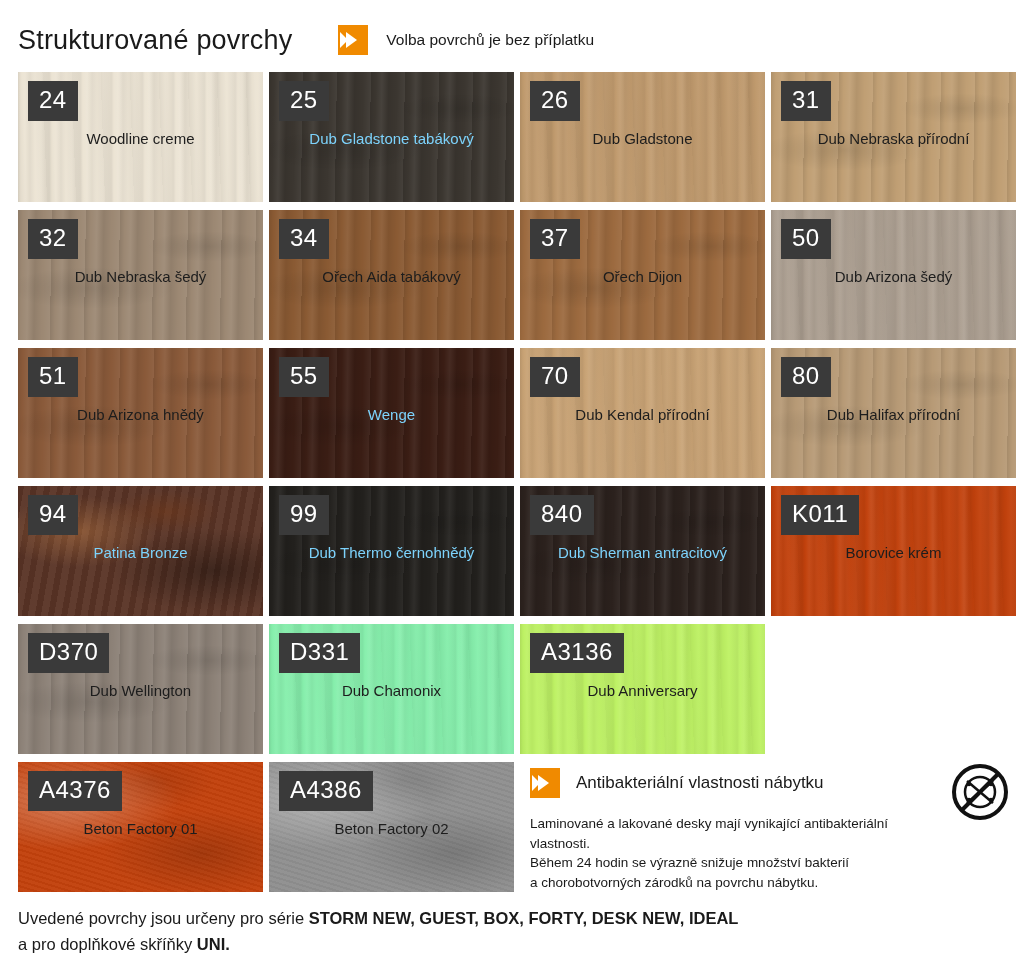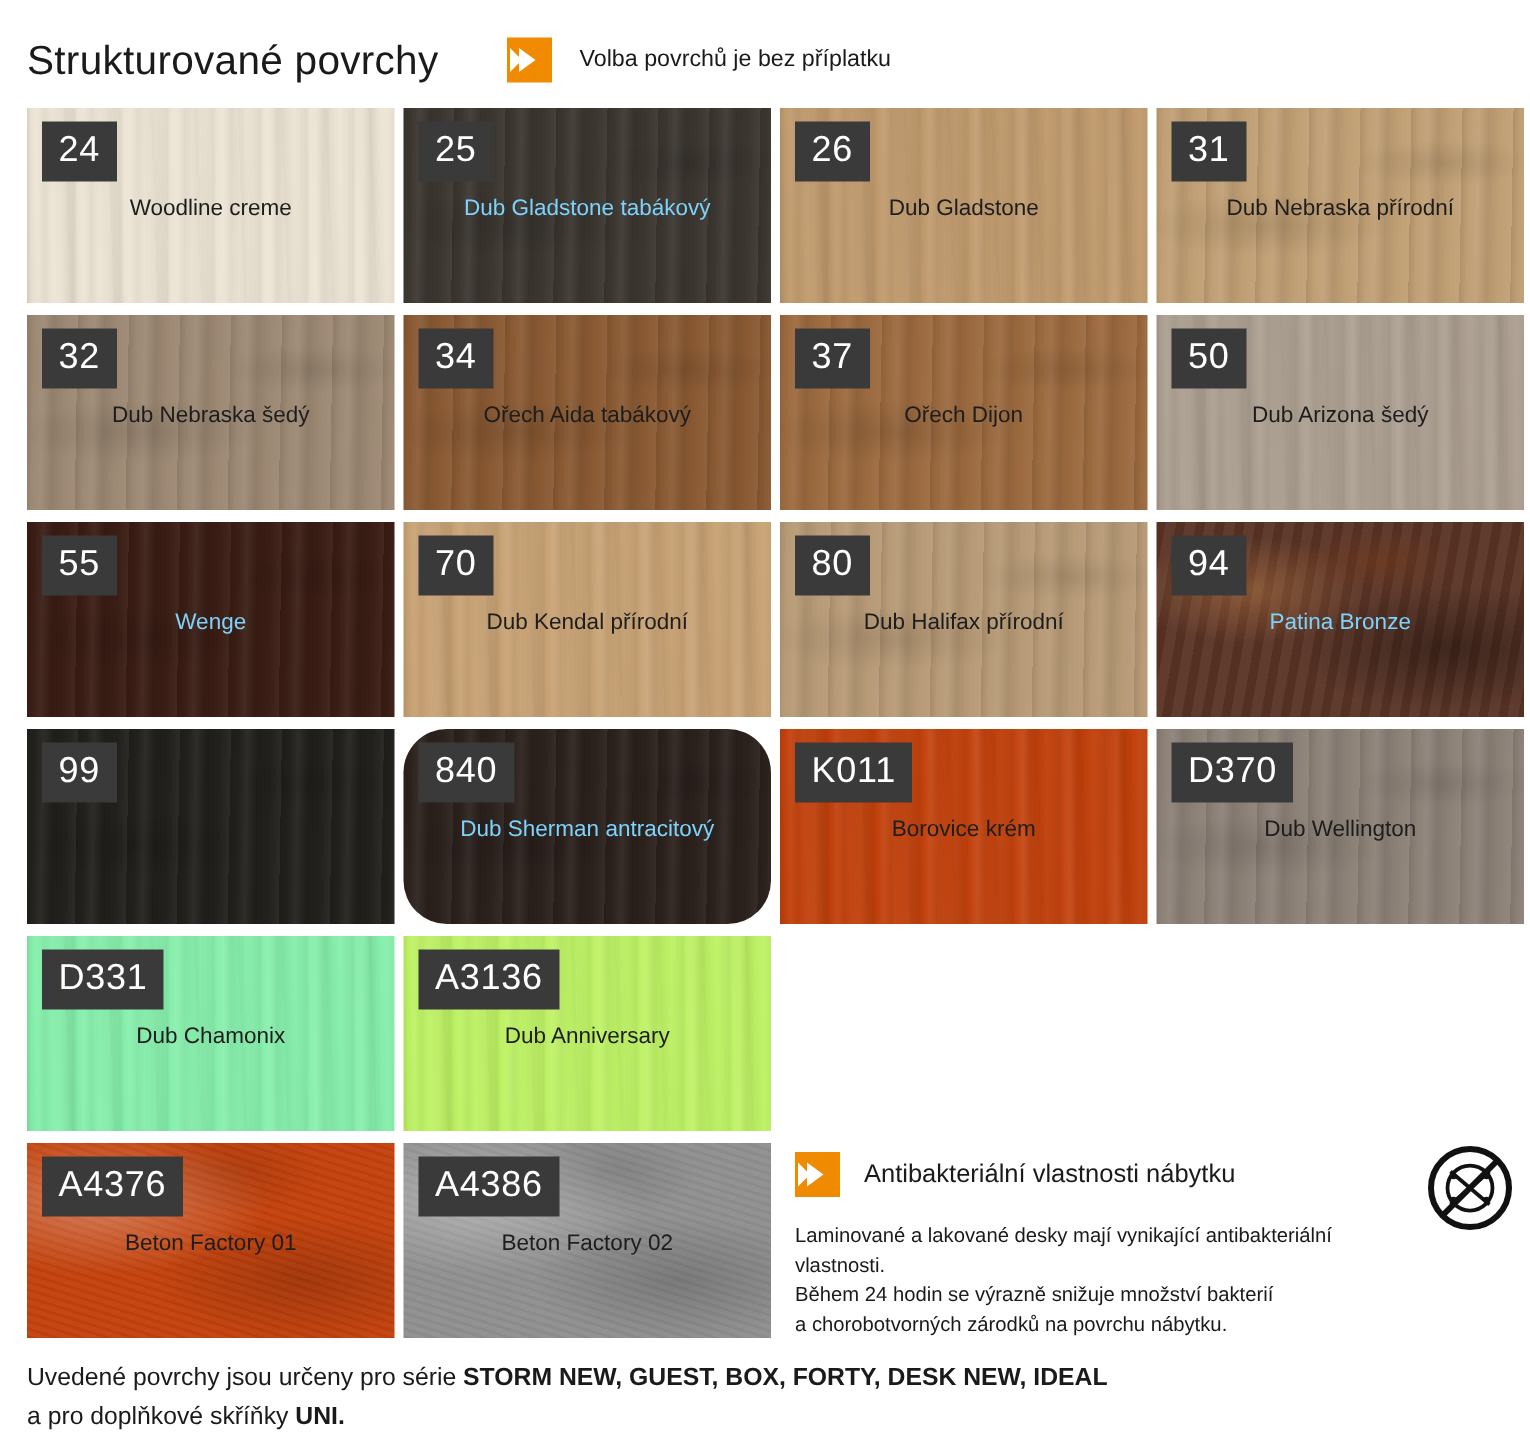--- a/index.html
+++ b/index.html
@@ -236,20 +236,25 @@
       <div class="swatch light" style="background: rgb(156, 106, 63);">
         <div class="tex grain2"></div>
         <div class="code">37</div>
         <div class="name">Ořech Dijon</div>
       </div>
       <div class="swatch light" style="background: rgb(172, 159, 145);">
         <div class="tex grain"></div>
         <div class="code">50</div>
         <div class="name">Dub Arizona šedý</div>
       </div>
+      <div class="swatch light" style="background: rgb(138, 90, 58);">
+        <div class="tex grain2"></div>
+        <div class="code">51</div>
+        <div class="name">Dub Arizona hnědý</div>
+      </div>
       <div class="swatch dark" style="background: rgb(58, 29, 20);">
         <div class="tex grain2"></div>
         <div class="code">55</div>
         <div class="name">Wenge</div>
       </div>
       <div class="swatch light" style="background: rgb(200, 162, 116);">
         <div class="tex grain"></div>
         <div class="code">70</div>
         <div class="name">Dub Kendal přírodní</div>
       </div>
@@ -259,22 +264,23 @@
         <div class="name">Dub Halifax přírodní</div>
       </div>
       <div class="swatch dark" style="background: rgb(90, 52, 38);">
         <div class="tex rust"></div>
         <div class="code">94</div>
         <div class="name">Patina Bronze</div>
       </div>
       <div class="swatch dark" style="background: rgb(34, 32, 29);">
         <div class="tex grain2"></div>
         <div class="code">99</div>
-      </div>
-      <div class="swatch dark" style="background: rgb(43, 33, 29); border-radius: 29px;">
+        <div class="name">Dub Thermo černohnědý</div>
+      </div>
+      <div class="swatch dark" style="background: rgb(43, 33, 29);">
         <div class="tex grain2"></div>
         <div class="code">840</div>
         <div class="name">Dub Sherman antracitový</div>
       </div>
       <div class="swatch light" style="background: #c2410c;">
         <div class="tex grain"></div>
         <div class="code">K011</div>
         <div class="name">Borovice krém</div>
       </div>
       <div class="swatch light" style="background: rgb(140, 129, 119);">

